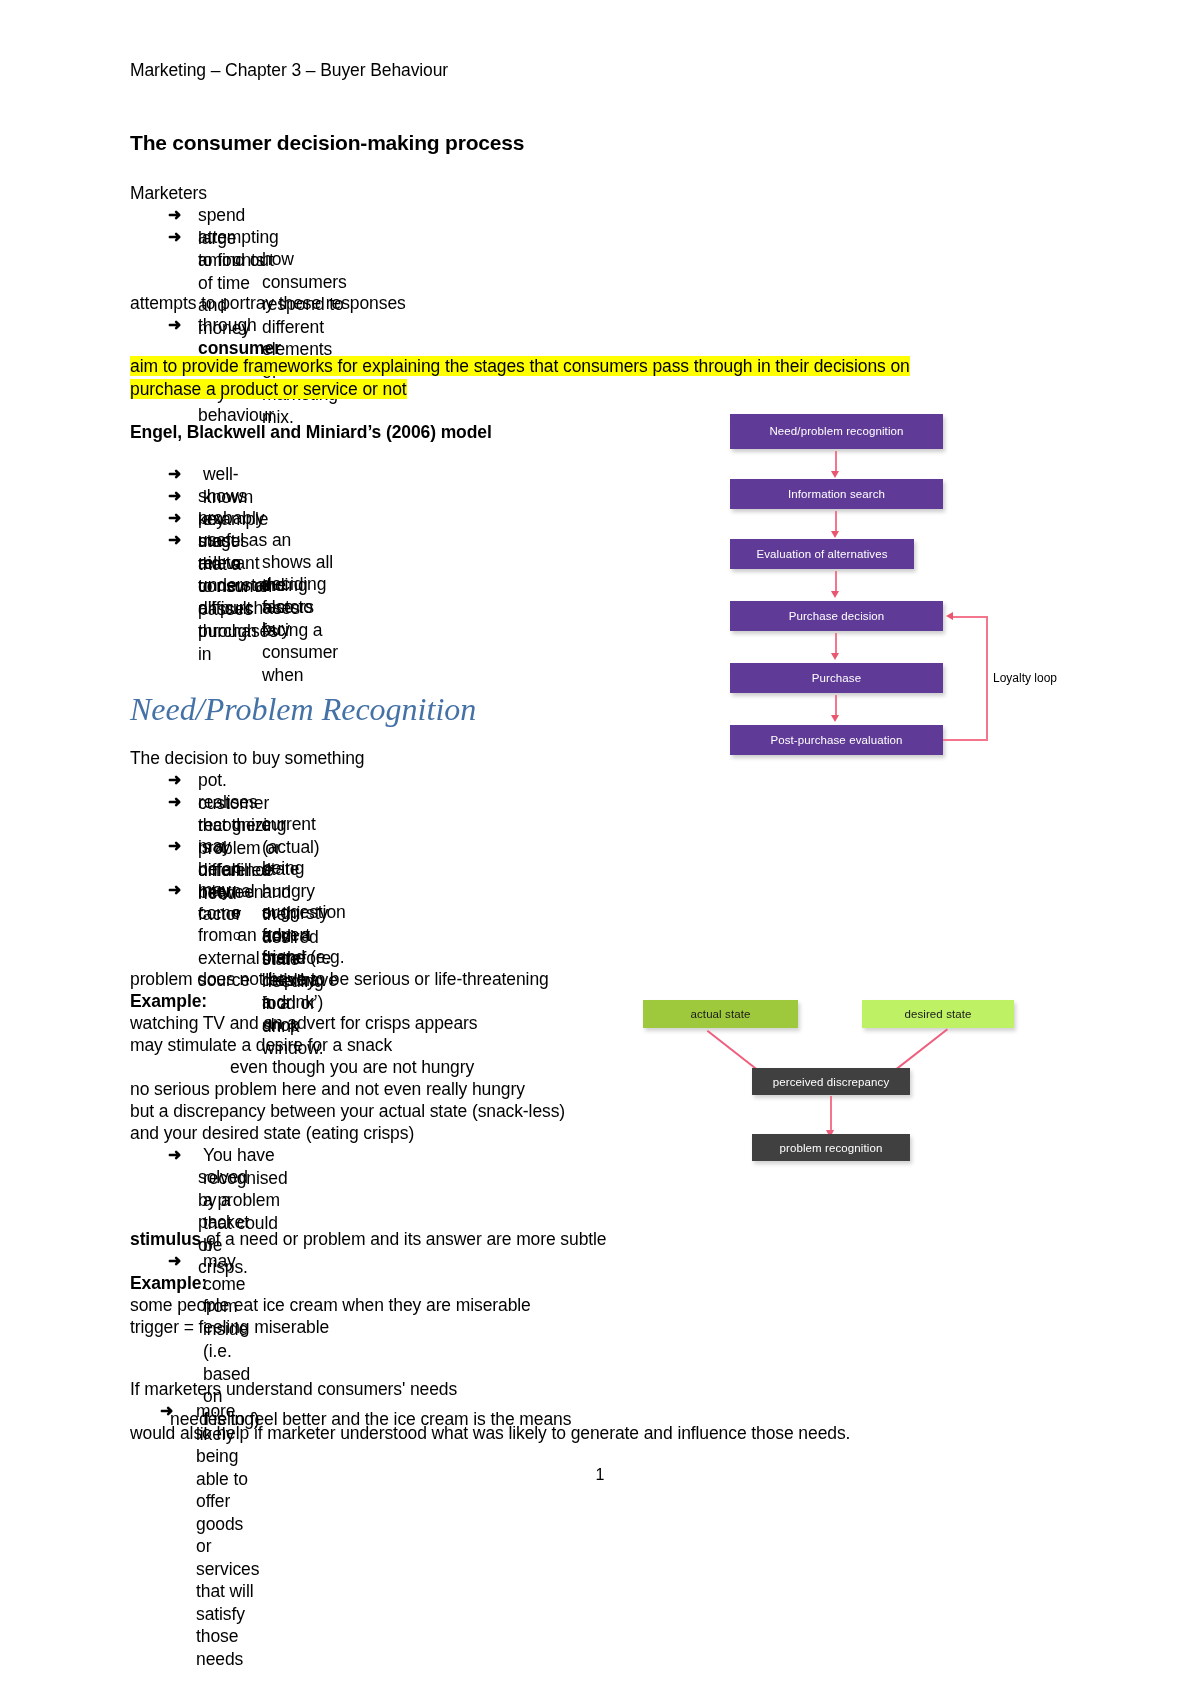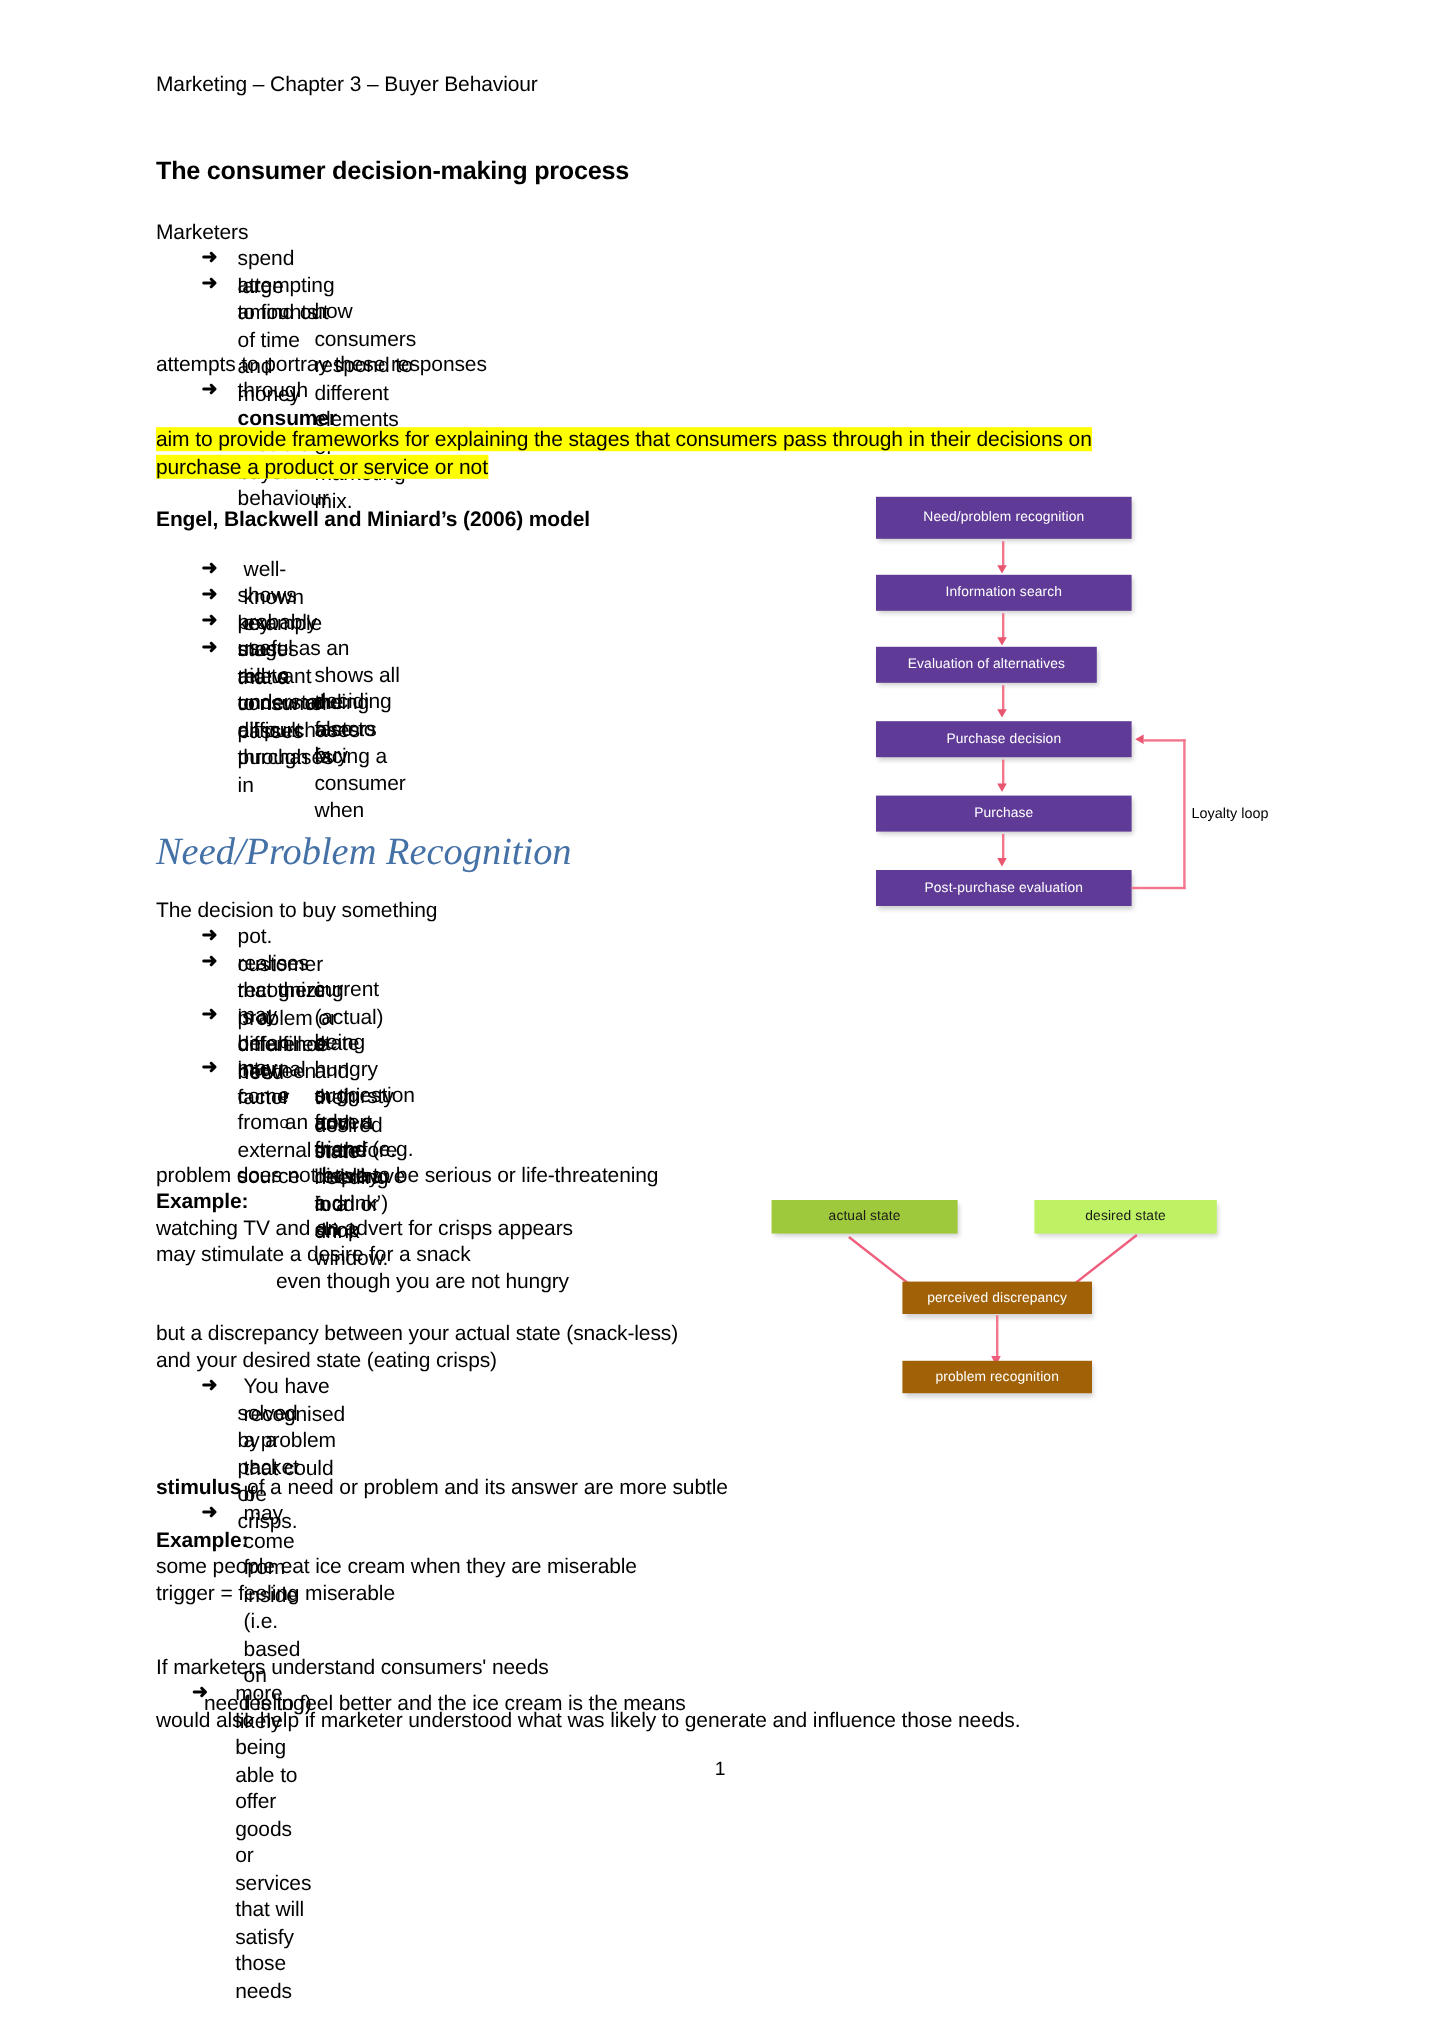--- a/index.html
+++ b/index.html
@@ -163,21 +163,21 @@
     font-size: 11.5px;
     display: flex;
     align-items: center;
     justify-content: center;
     text-align: center;
     box-shadow: 2px 3px 4px rgba(0,0,0,0.18);
     letter-spacing: 0.1px;
   }
   .dg-green { background: #9fc93c; color: #1a1a1a; }
   .dg-amber { background: #bef264; color: #1a1a1a; }
-  .dg-purple { background: #a16207; color: #ffffff; }
+  .dg-purple { background: #404040; color: #ffffff; }
   .dg-line {
     position: absolute;
     background: #ef5f7d;
     transform-origin: 0 0;
     height: 2px;
   }
   .dg-vline {
     position: absolute;
     width: 2px;
     background: #f4768c;
@@ -285,20 +285,21 @@
   <div class="lvl1" style="top:924px;">
     <span class="circ">o</span>
     <span class="circ-txt">advert or the display in a shop window.</span>
   </div>
 
   <div class="para" style="top:968px;">problem does not have to be serious or life-threatening</div>
   <div class="para bold" style="top:990px;">Example:</div>
   <div class="para" style="top:1012px;text-align:center;">watching TV and an advert for crisps appears</div>
   <div class="para" style="top:1034px;">may stimulate a desire for a snack</div>
   <div class="para" style="top:1056px; left:230px;">even though you are not hungry</div>
+  <div class="para" style="top:1078px;">no serious problem here and not even really hungry</div>
   <div class="para" style="top:1100px;">but a discrepancy between your actual state (snack-less)</div>
   <div class="para" style="top:1122px;">and your desired state (eating crisps)</div>
   <div class="lvl1" style="top:1144px;">
     <span class="arrow">➜</span>
     <span class="arrow-txt" style="left:203px;">You have recognised a problem that could be</span>
   </div>
   <div class="lvl1" style="top:1166px;">
     <span class="arrow-txt">solved by a packet of crisps.</span>
   </div>
 

